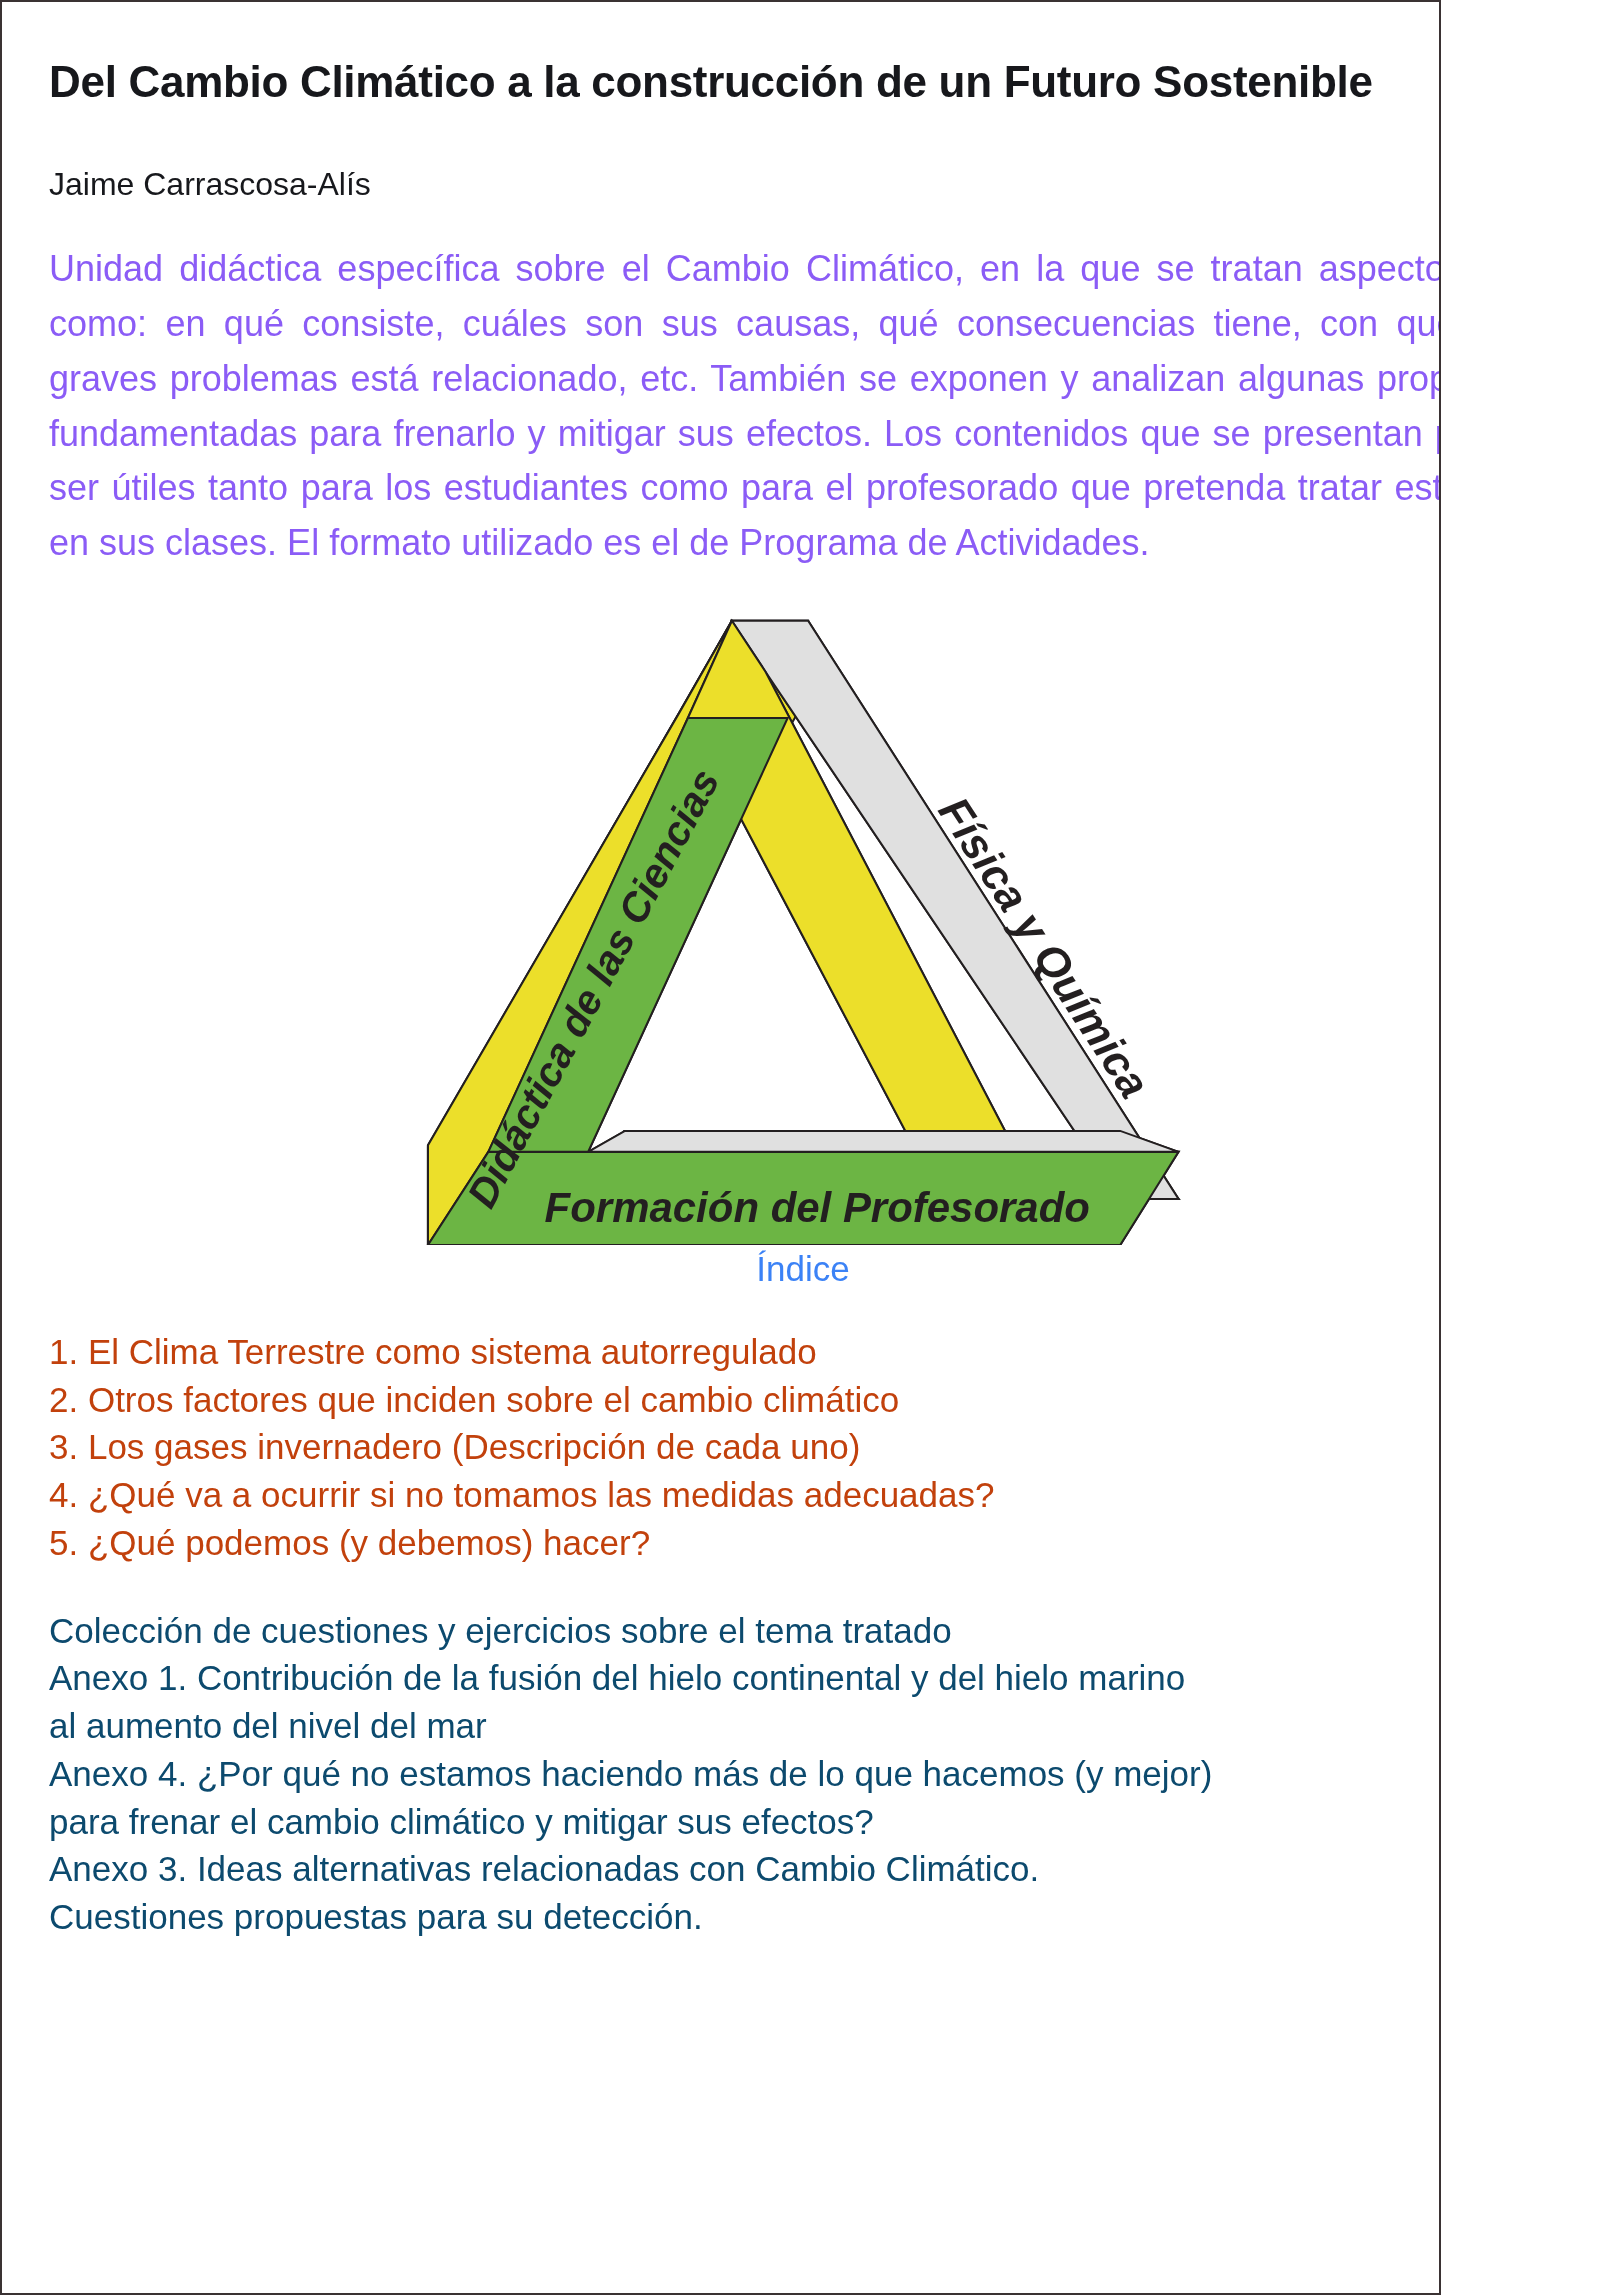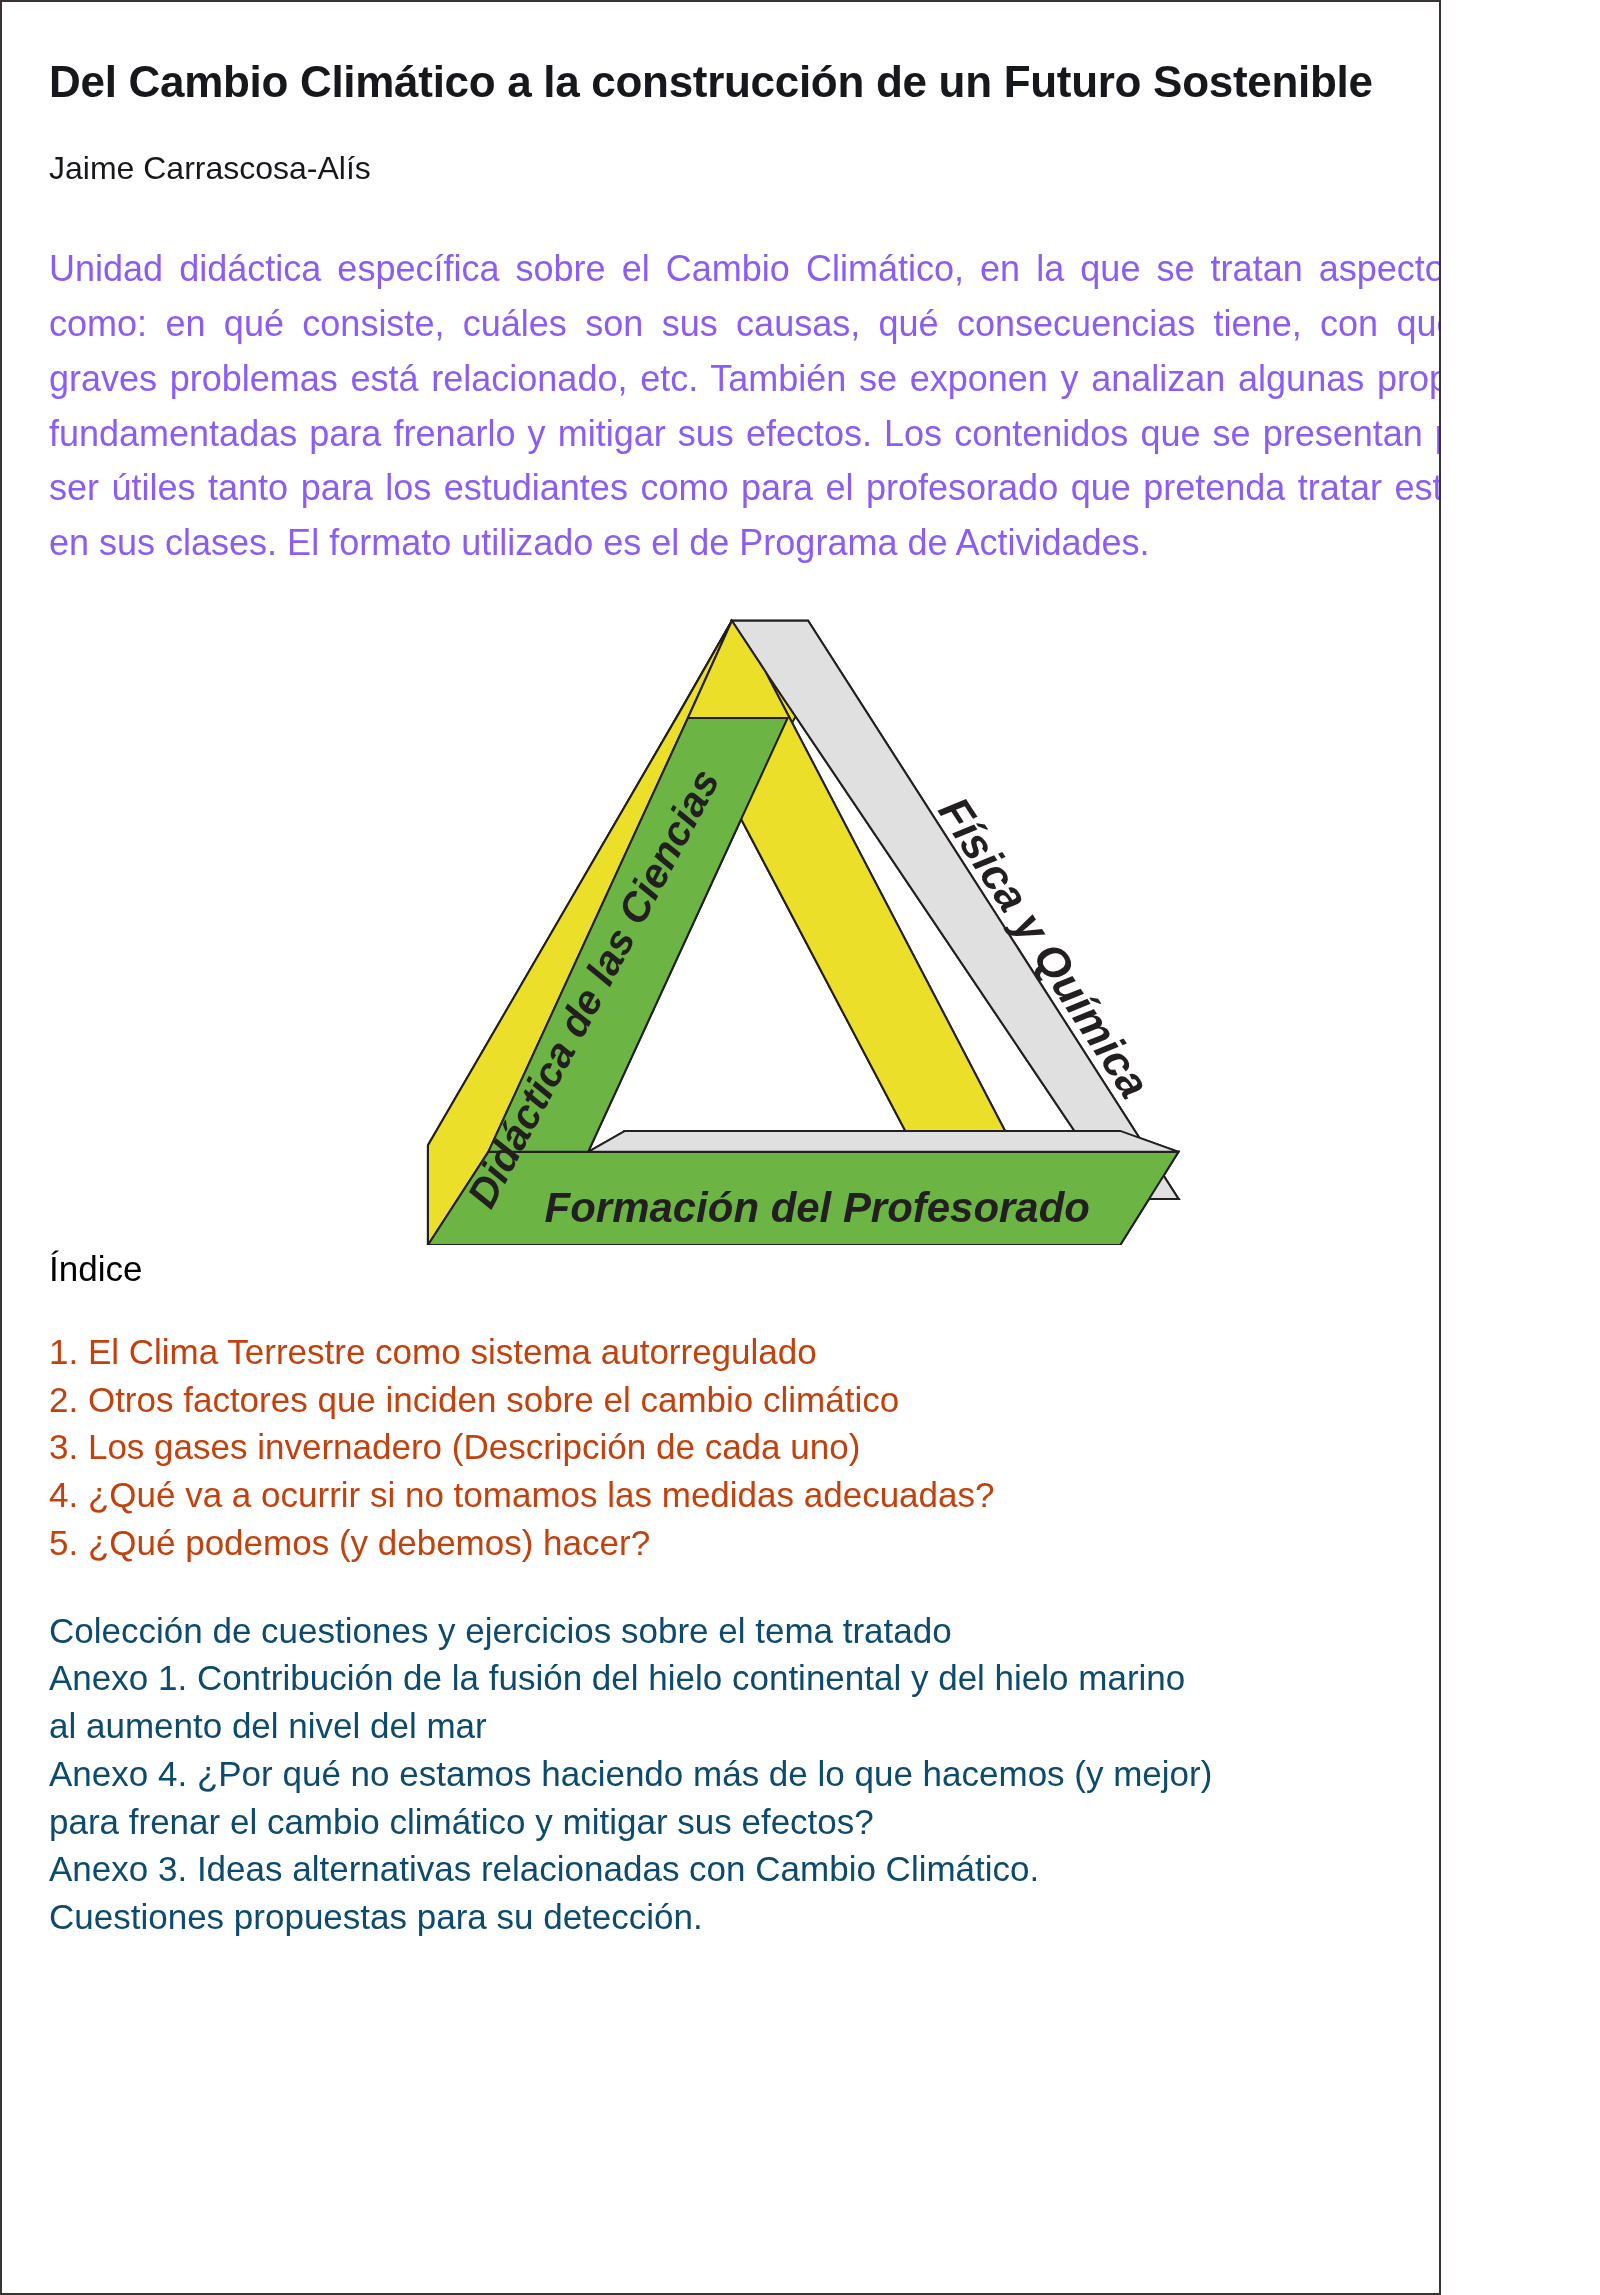--- a/index.html
+++ b/index.html
@@ -44,21 +44,21 @@
   .byline-row {
     position: relative;
     margin-top: 44px;
     height: 36px;
     font-size: 32px;
     color: #17181c;
   }
   .author {
     position: absolute;
     left: 0;
-    top: 0;
+    top: 16px;
   }
   .updated {
     position: absolute;
     left: 884px;
     top: 0;
   }
 
   
   .abstract {
     margin-top: 56px;
@@ -79,21 +79,22 @@
   .figure svg {
     position: absolute;
     left: 319px;
     top: 0;
   }
 
   
   .index-heading {
     margin-top: 4.1px;
     font-size: 35px;
-    color: #000000;
+    color: #3b82f6;
+    text-align: center;
   }
 
   
   .index-list {
     margin-top: 39px;
     font-size: 35px;
     line-height: 1.365;
     color: #c2410c;
   }
   .index-list div { white-space: nowrap; }

